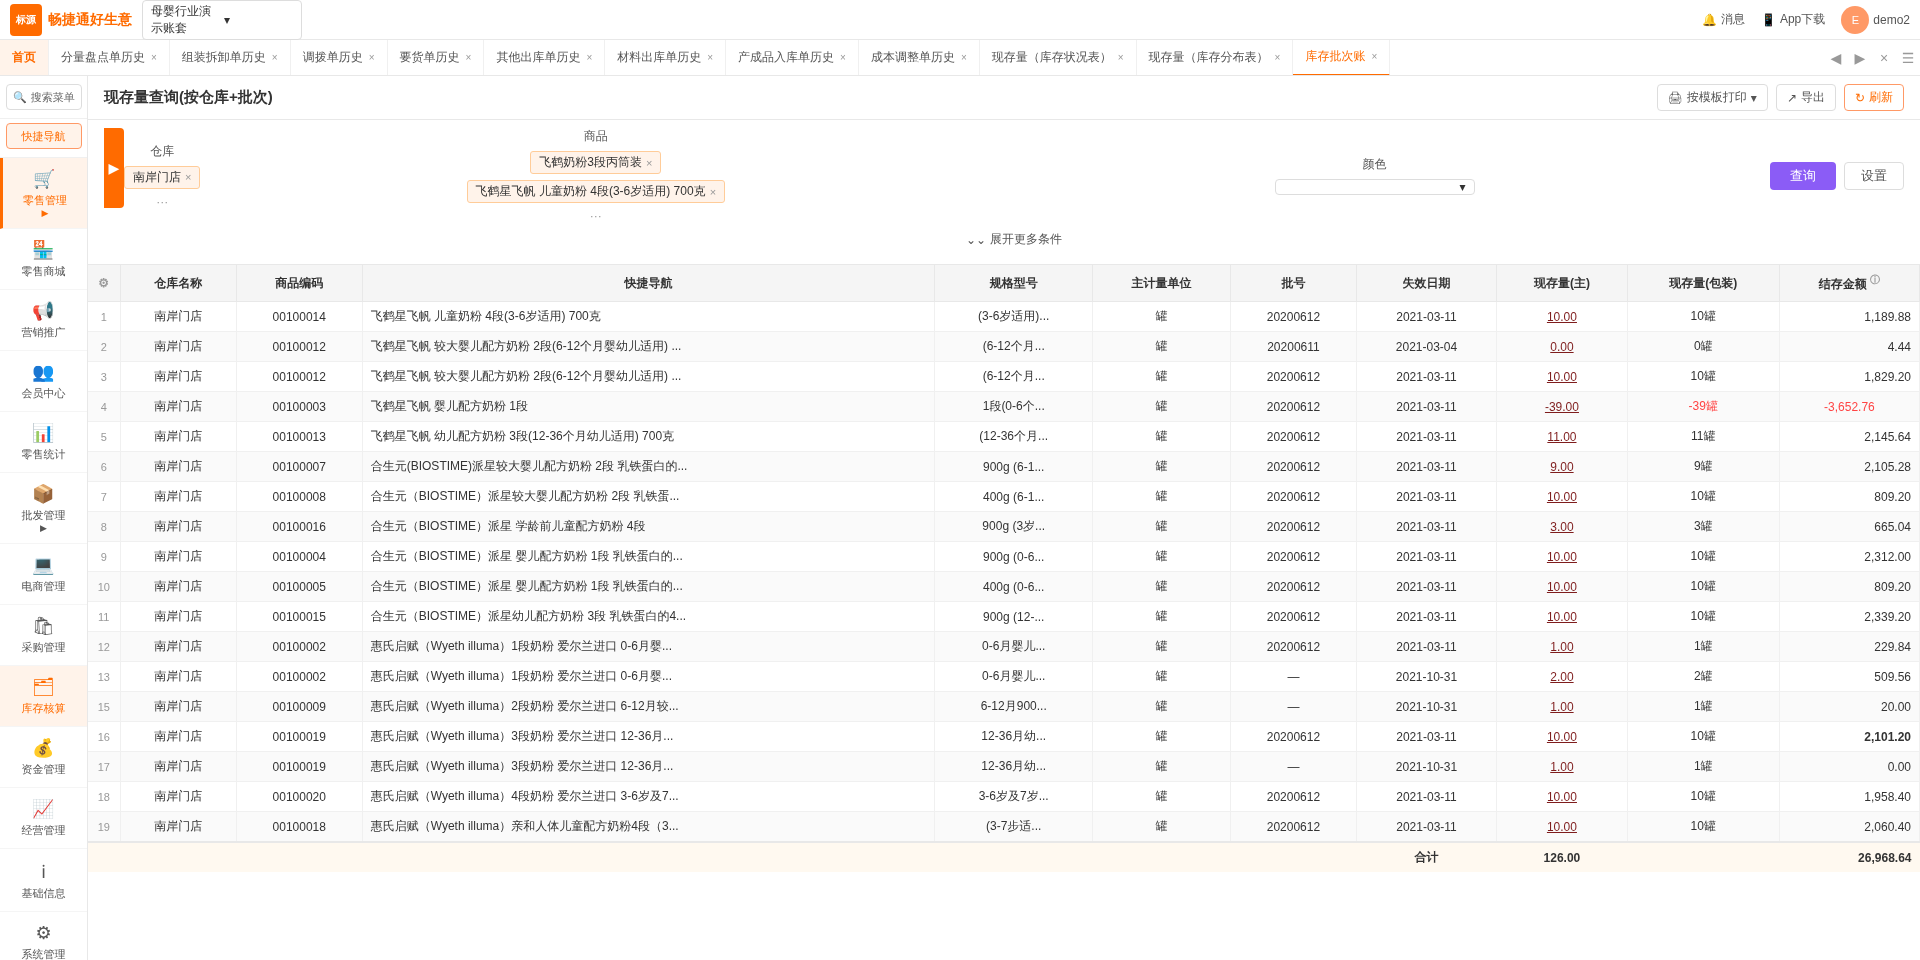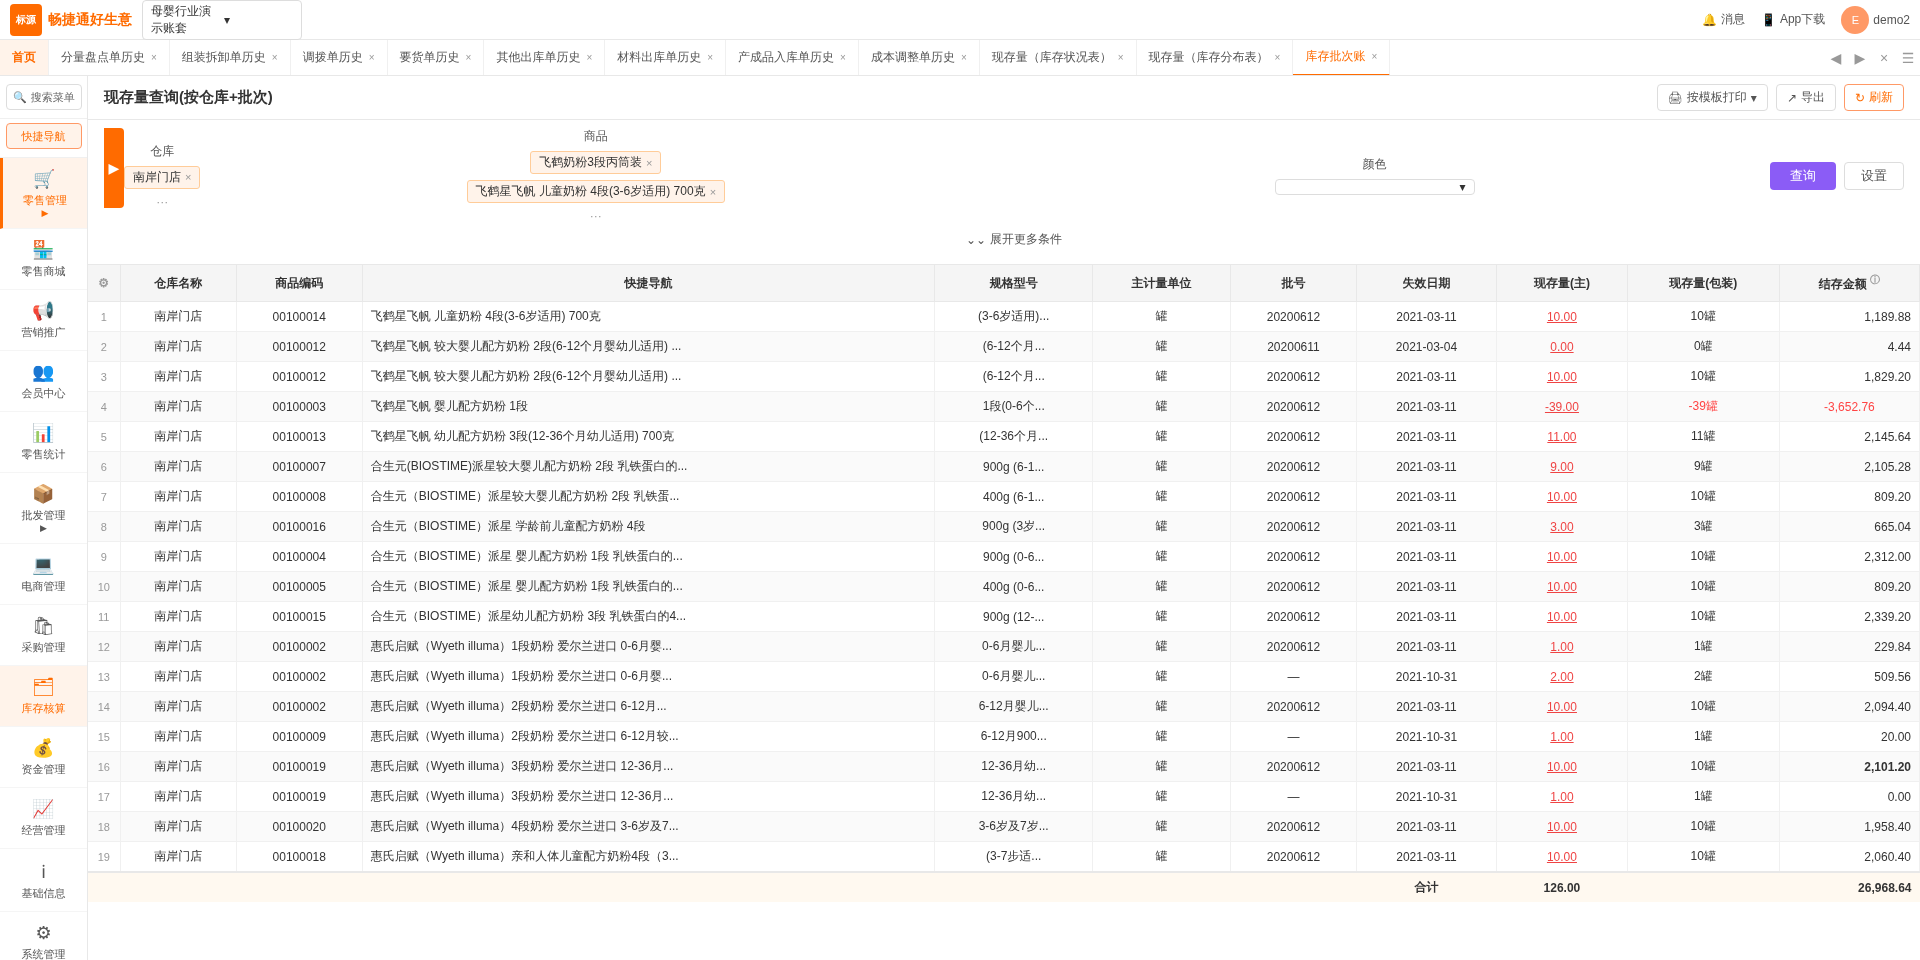--- a/index.html
+++ b/index.html
@@ -102,21 +102,21 @@
     thead th {
       padding: 8px 8px; text-align: center; border-bottom: 1px solid #e8e8e8;
       border-right: 1px solid #e8e8e8; font-weight: bold; color: #333; white-space: nowrap;
     }
     thead th:first-child { width: 32px; }
     tbody tr { border-bottom: 1px solid #f0f0f0; }
     tbody tr:nth-child(even) { background: #fafafa; }
     tbody td { padding: 6px 8px; text-align: center; border-right: 1px solid #f0f0f0; white-space: nowrap; }
     tbody td.left { text-align: left; }
     .negative { color: #ff4444; }
-    .underline { text-decoration: underline; cursor: pointer; color: #ef4444; }
+    .underline { text-decoration: underline; cursor: pointer; color: #7f1d1d; }
     .tfoot-row { background: #fff9f0; font-weight: bold; }
     .tfoot-row td { padding: 6px 8px; border-top: 2px solid #e8e8e8; }
     .settings-icon { color: #999; cursor: pointer; }
     .row-num { color: #999; font-size: 11px; }
     .info-icon { font-size: 10px; color: #999; vertical-align: super; cursor: pointer; }
 
     
     ::-webkit-scrollbar { width: 6px; height: 6px; }
     ::-webkit-scrollbar-track { background: #f1f1f1; }
     ::-webkit-scrollbar-thumb { background: #ccc; border-radius: 3px; }
@@ -544,33 +544,20 @@
       <td class="left" style="max-width:320px;overflow:hidden;text-overflow:ellipsis;">惠氏启赋（Wyeth illuma）1段奶粉 爱尔兰进口 0-6月婴...</td>
       <td>0-6月婴儿...</td>
       <td>罐</td>
       <td>—</td>
       <td>2021-10-31</td>
       <td class="underline">2.00</td>
       <td class="">2罐</td>
       <td class="" style="text-align:right;">509.56</td>
     </tr>
             <tr>
-      <td class="row-num">14</td>
-      <td>南岸门店</td>
-      <td>00100002</td>
-      <td class="left" style="max-width:320px;overflow:hidden;text-overflow:ellipsis;">惠氏启赋（Wyeth illuma）2段奶粉 爱尔兰进口 6-12月...</td>
-      <td>6-12月婴儿...</td>
-      <td>罐</td>
-      <td>20200612</td>
-      <td>2021-03-11</td>
-      <td class="underline">10.00</td>
-      <td class="">10罐</td>
-      <td class="" style="text-align:right;">2,094.40</td>
-    </tr>
-            <tr>
       <td class="row-num">15</td>
       <td>南岸门店</td>
       <td>00100009</td>
       <td class="left" style="max-width:320px;overflow:hidden;text-overflow:ellipsis;margin-left:43px;">惠氏启赋（Wyeth illuma）2段奶粉 爱尔兰进口 6-12月较...</td>
       <td>6-12月900...</td>
       <td>罐</td>
       <td>—</td>
       <td>2021-10-31</td>
       <td class="underline">1.00</td>
       <td class="">1罐</td>

